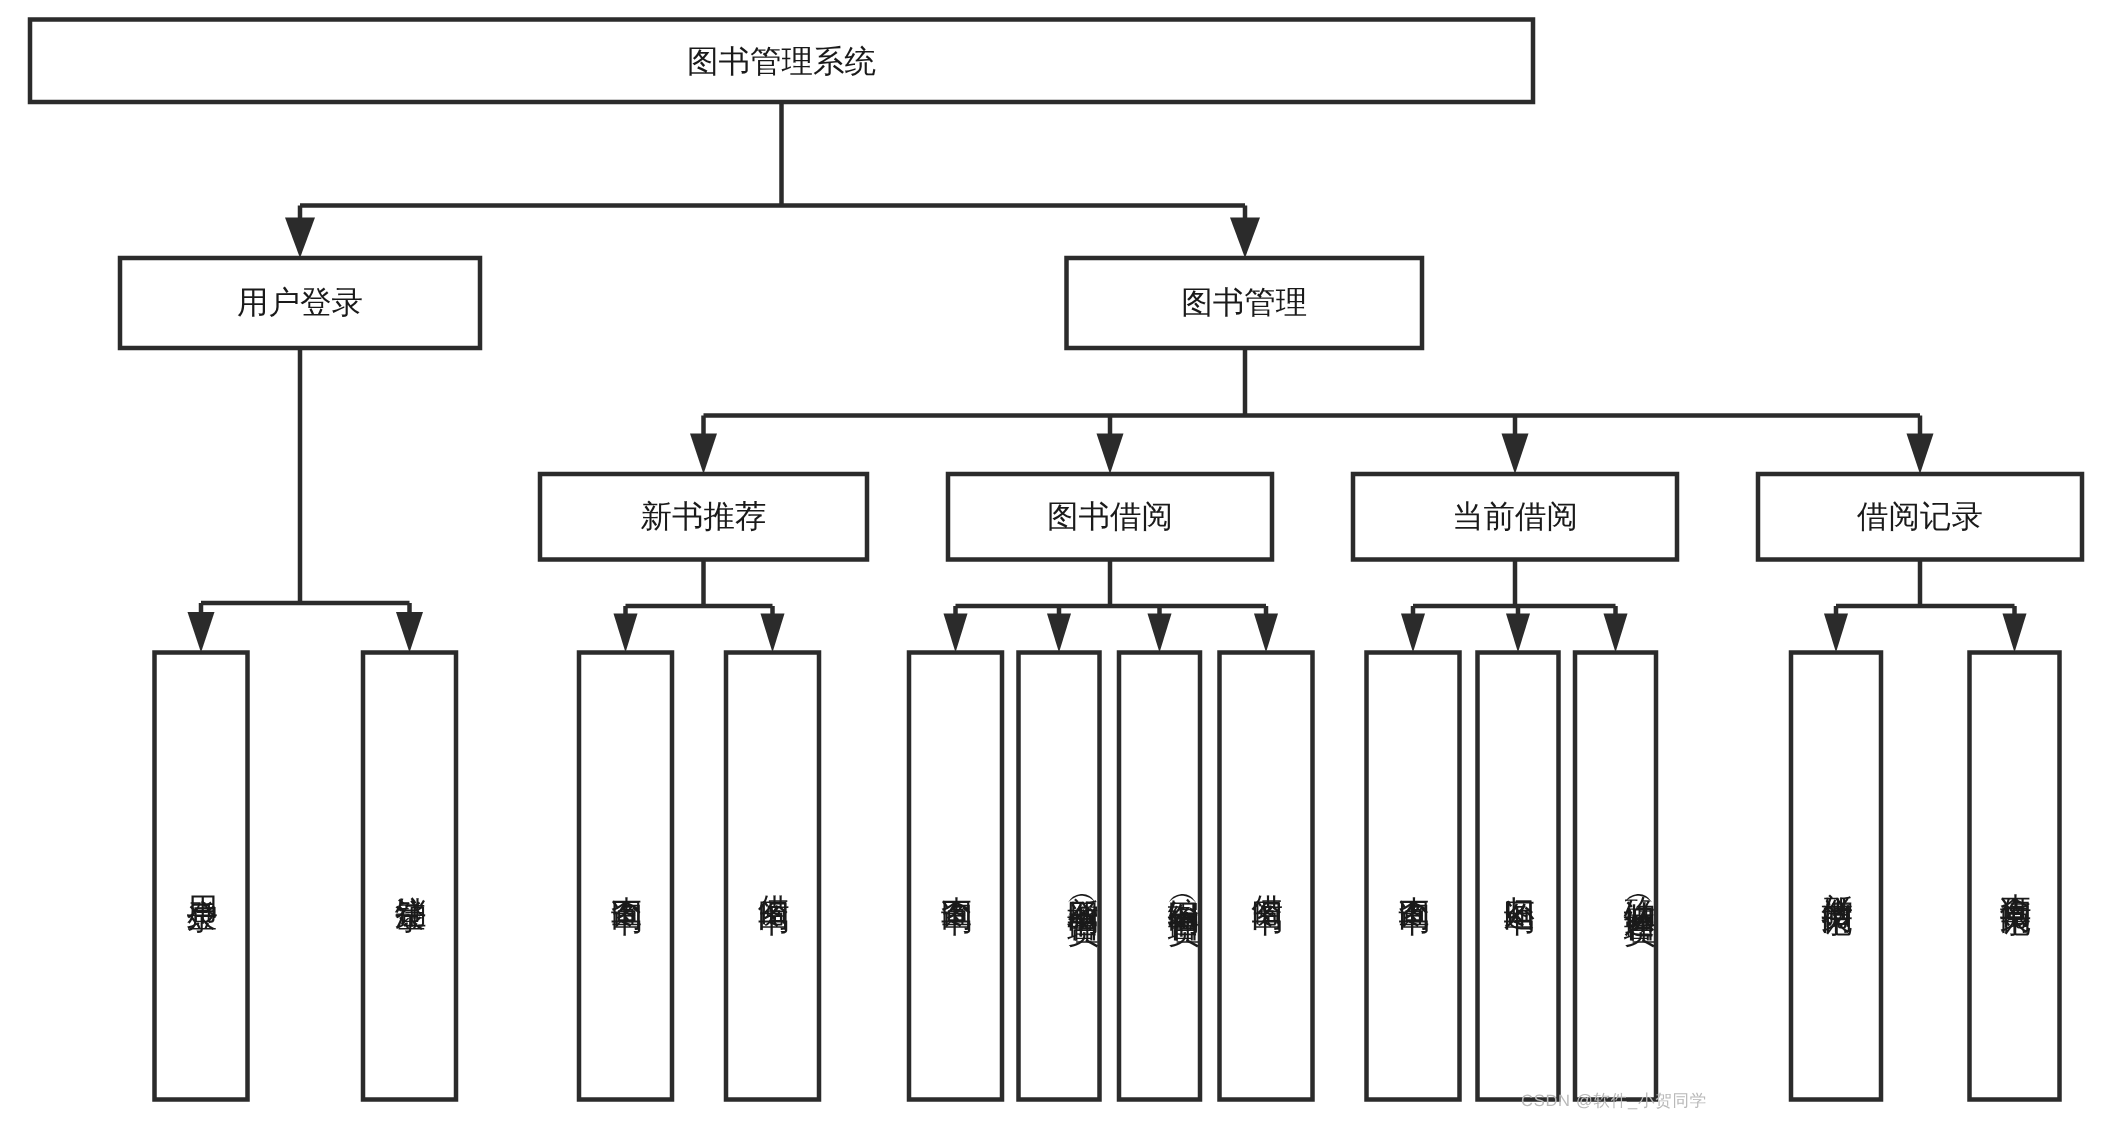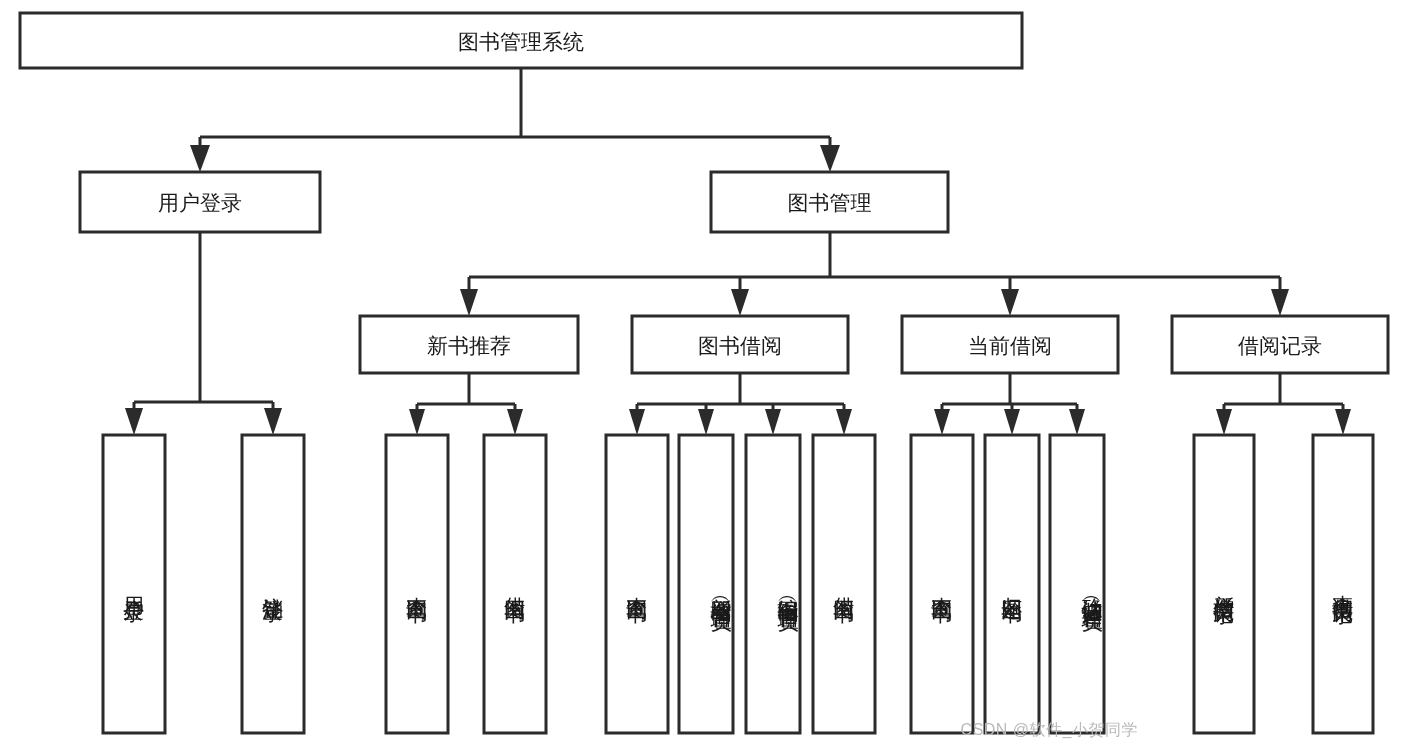--- a/index.html
+++ b/index.html
@@ -63,21 +63,21 @@
     align-items: center;
     justify-content: center;
     white-space: nowrap;
     pointer-events: none;
   }
   .watermark {
     position: absolute;
     right: 8px;
     bottom: 6px;
     font-family: "Liberation Sans", "DejaVu Sans", sans-serif;
-    font-size: 16px;
+    font-size: 11px;
     color: #b9b9b9;
     letter-spacing: 0.5px;
     white-space: nowrap;
   }
 </style>
 </head>
 <body>
 
 <div id="diagram-root">
 

